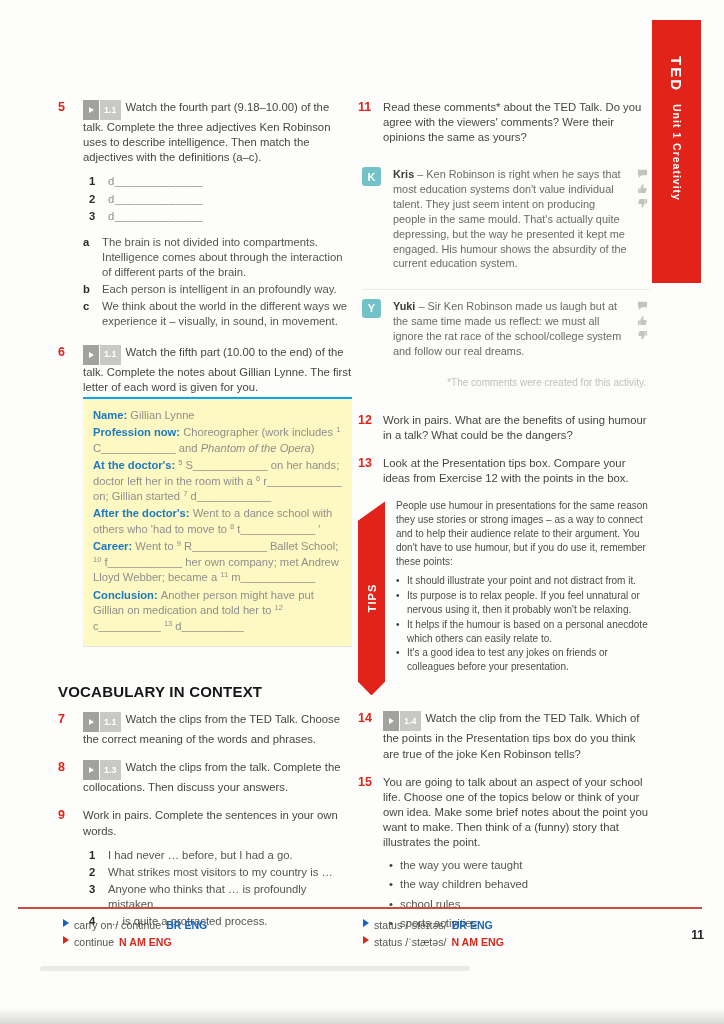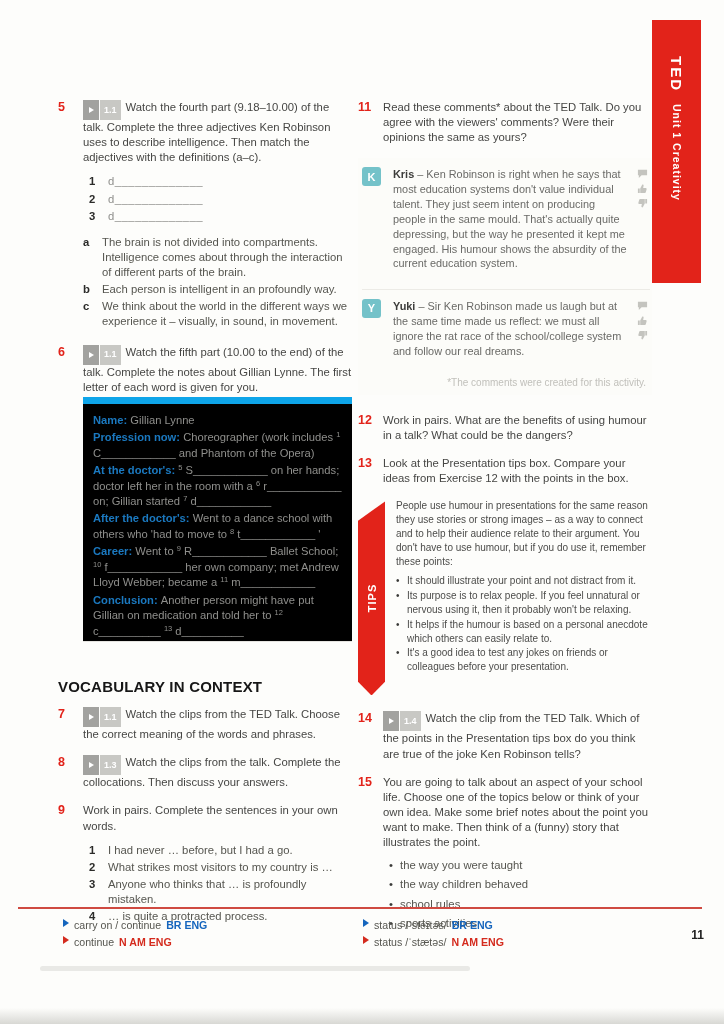--- a/index.html
+++ b/index.html
@@ -38,27 +38,27 @@
     border-top:3.5px solid transparent;border-bottom:3.5px solid transparent;}
   .vbadge-num{background:#c8c8c4;color:#fff;font-size:9px;font-weight:bold;
     display:flex;align-items:center;padding:0 4px;margin-left:1px;}
   .sub-list{margin:9px 0 11px 6px;}
   .sub-row{display:grid;grid-template-columns:15px 1fr;column-gap:4px;margin-bottom:2px;}
   .sub-key{font-weight:bold;color:#2b2b29;}
   .sub-text{color:#55554f;}
   .blank-text{color:#8f8f8c;letter-spacing:0.5px;}
   
   .notes{
-    margin:2px 0 16px;padding:9px 10px 0;background:#000000;
-    border-top:7px solid #0ea5e9;border-bottom:1px solid #e5e4e0;
+    margin:2px 0 16px;padding:9px 10px 10px;background:#fef9c3;
+    border-top:2px solid #0ea5e9;border-bottom:1px solid #e5e4e0;
   }
   .notes p{margin:0 0 2px;color:#8f8f8c;font-size:11.2px;line-height:1.38;}
   .seg-label{color:#1b79c0;font-weight:bold;}
   .seg-t{color:#8f8f8c;}
-  .seg-it{color:#8f8f8c;}
+  .seg-it{color:#8f8f8c;font-style:italic;}
   .seg-sup{color:#8f8f8c;font-size:7.5px;vertical-align:4px;}
   
   .section-head{margin:19px 0 10px;font-size:15px;font-weight:bold;letter-spacing:0.2px;}
   .head-black{color:#161616;}
   .head-red{color:#d92e20;}
   
   .comments{margin:4px 0 18px;}
   .comments-header{
     background:linear-gradient(90deg,#9b9b97,#c9c9c4);
     color:#fff;font-weight:bold;font-size:11px;padding:3px 8px;

